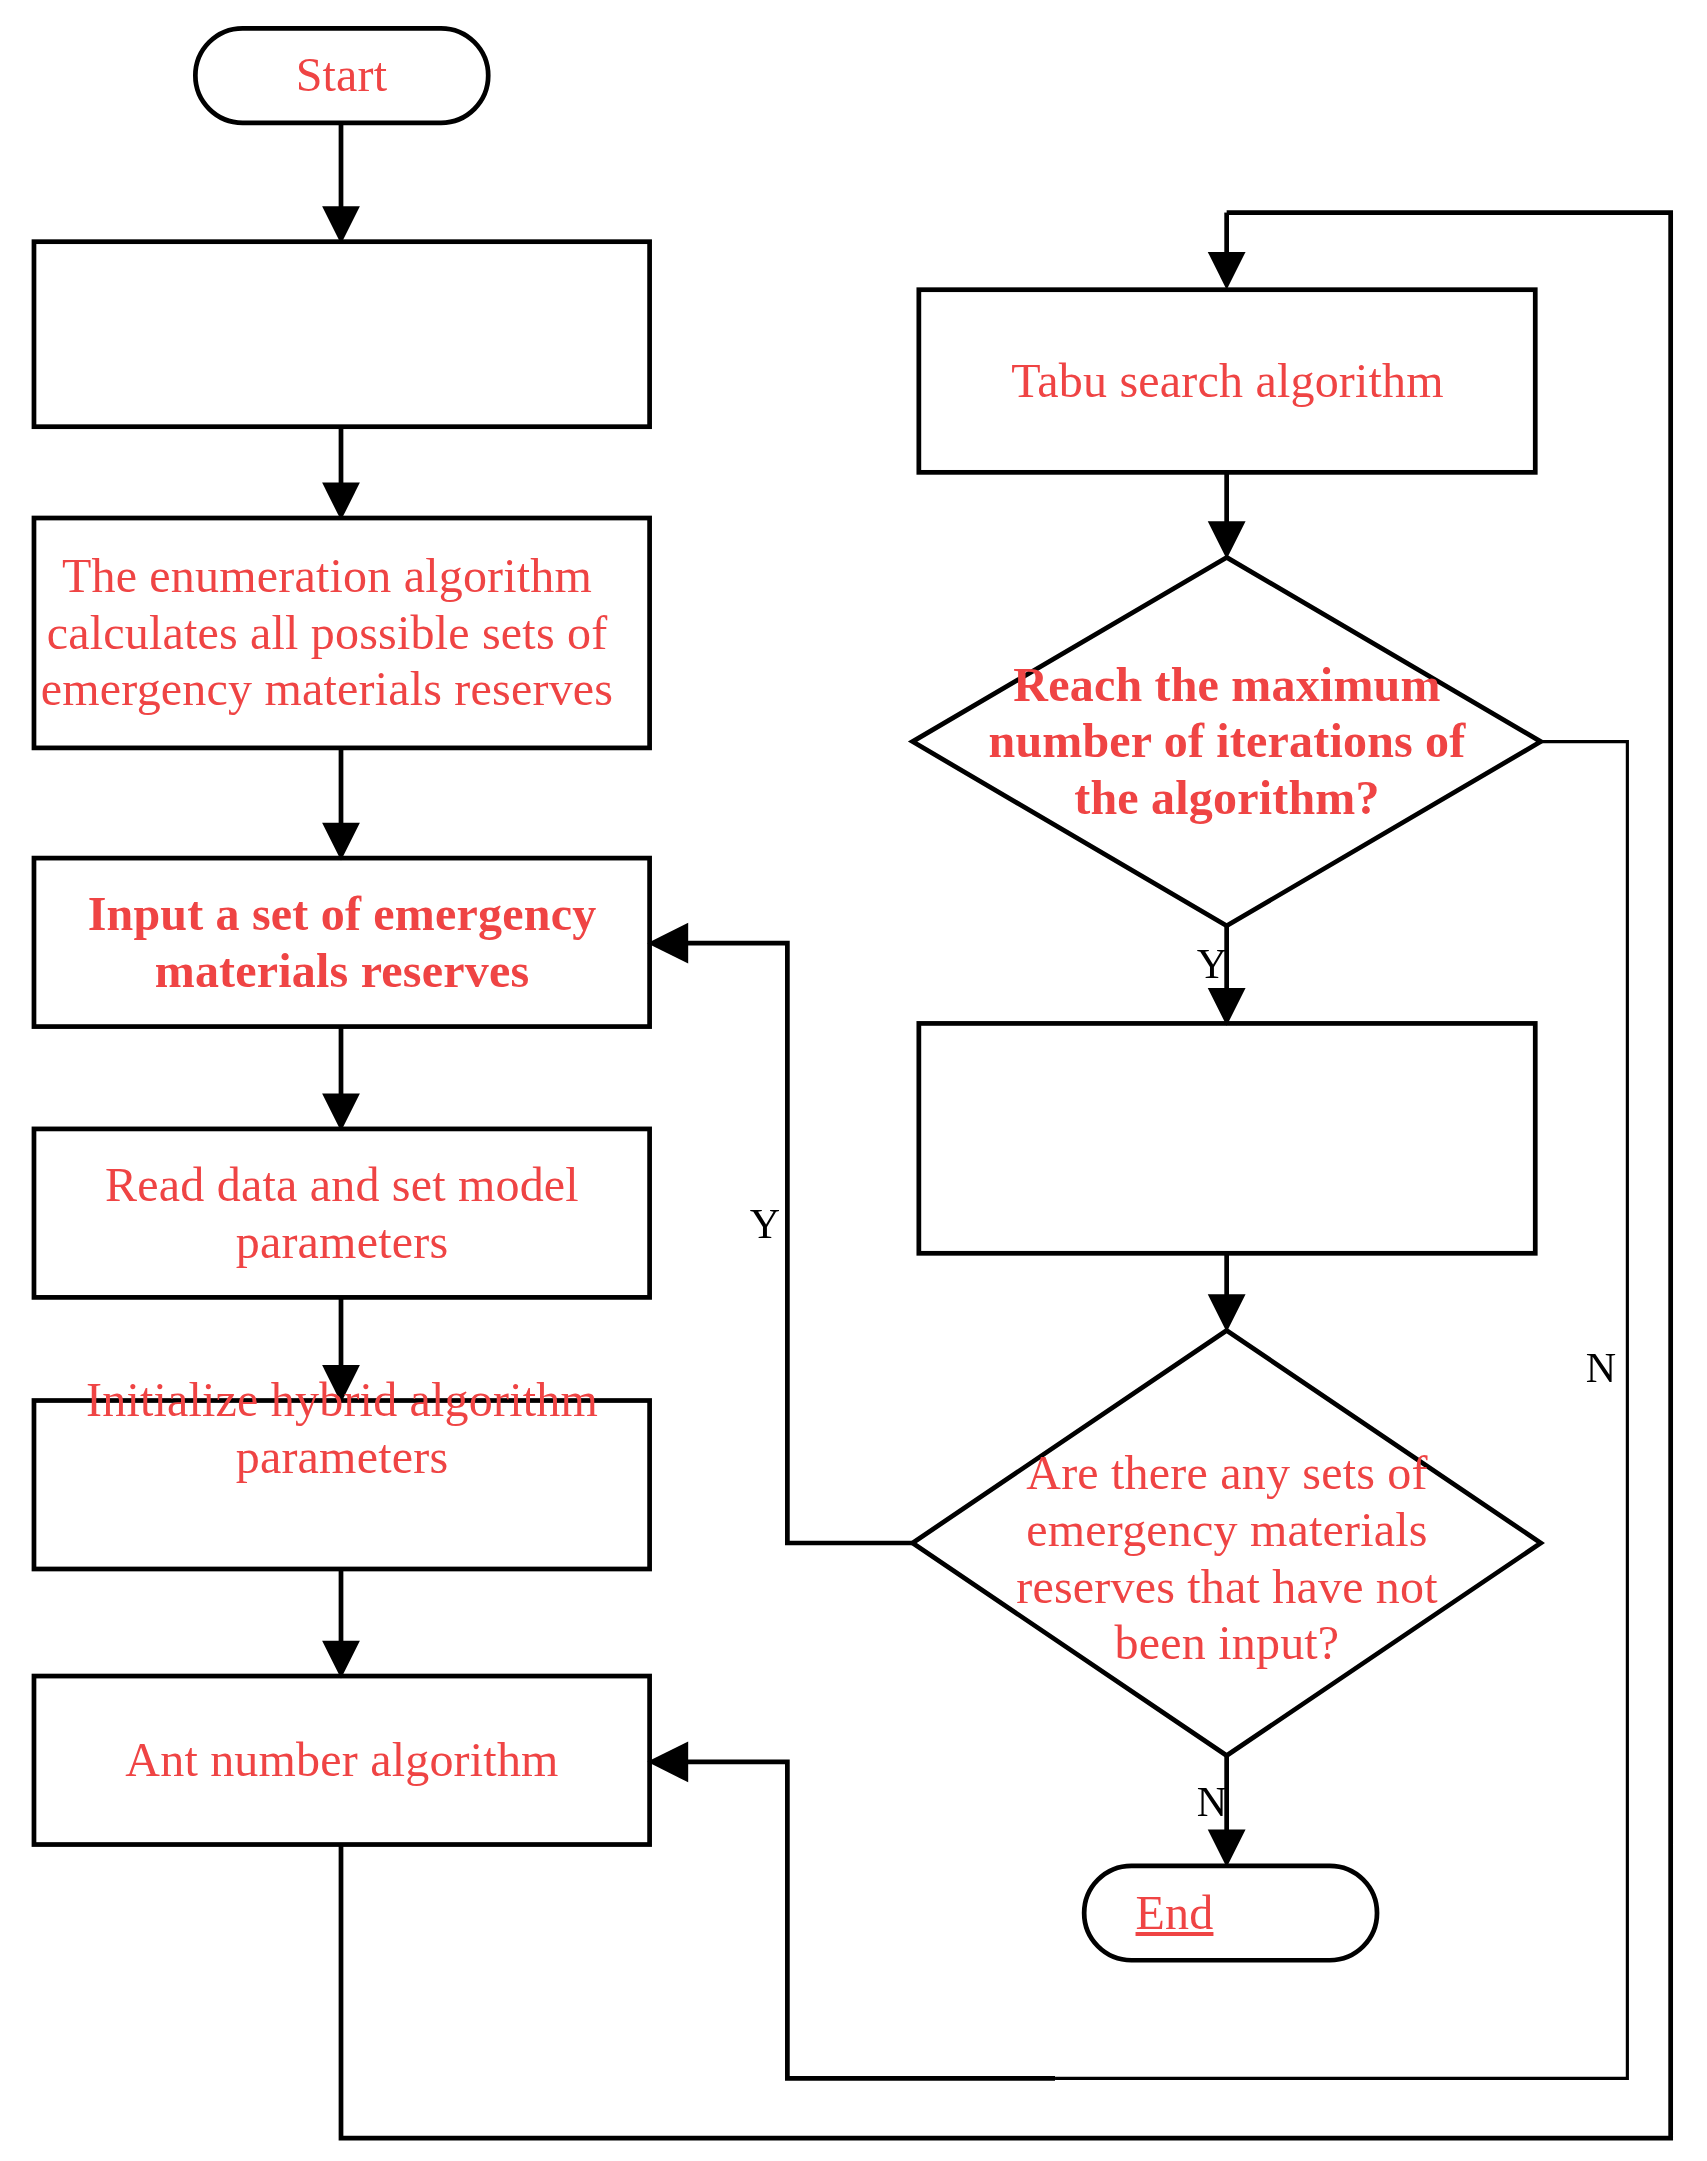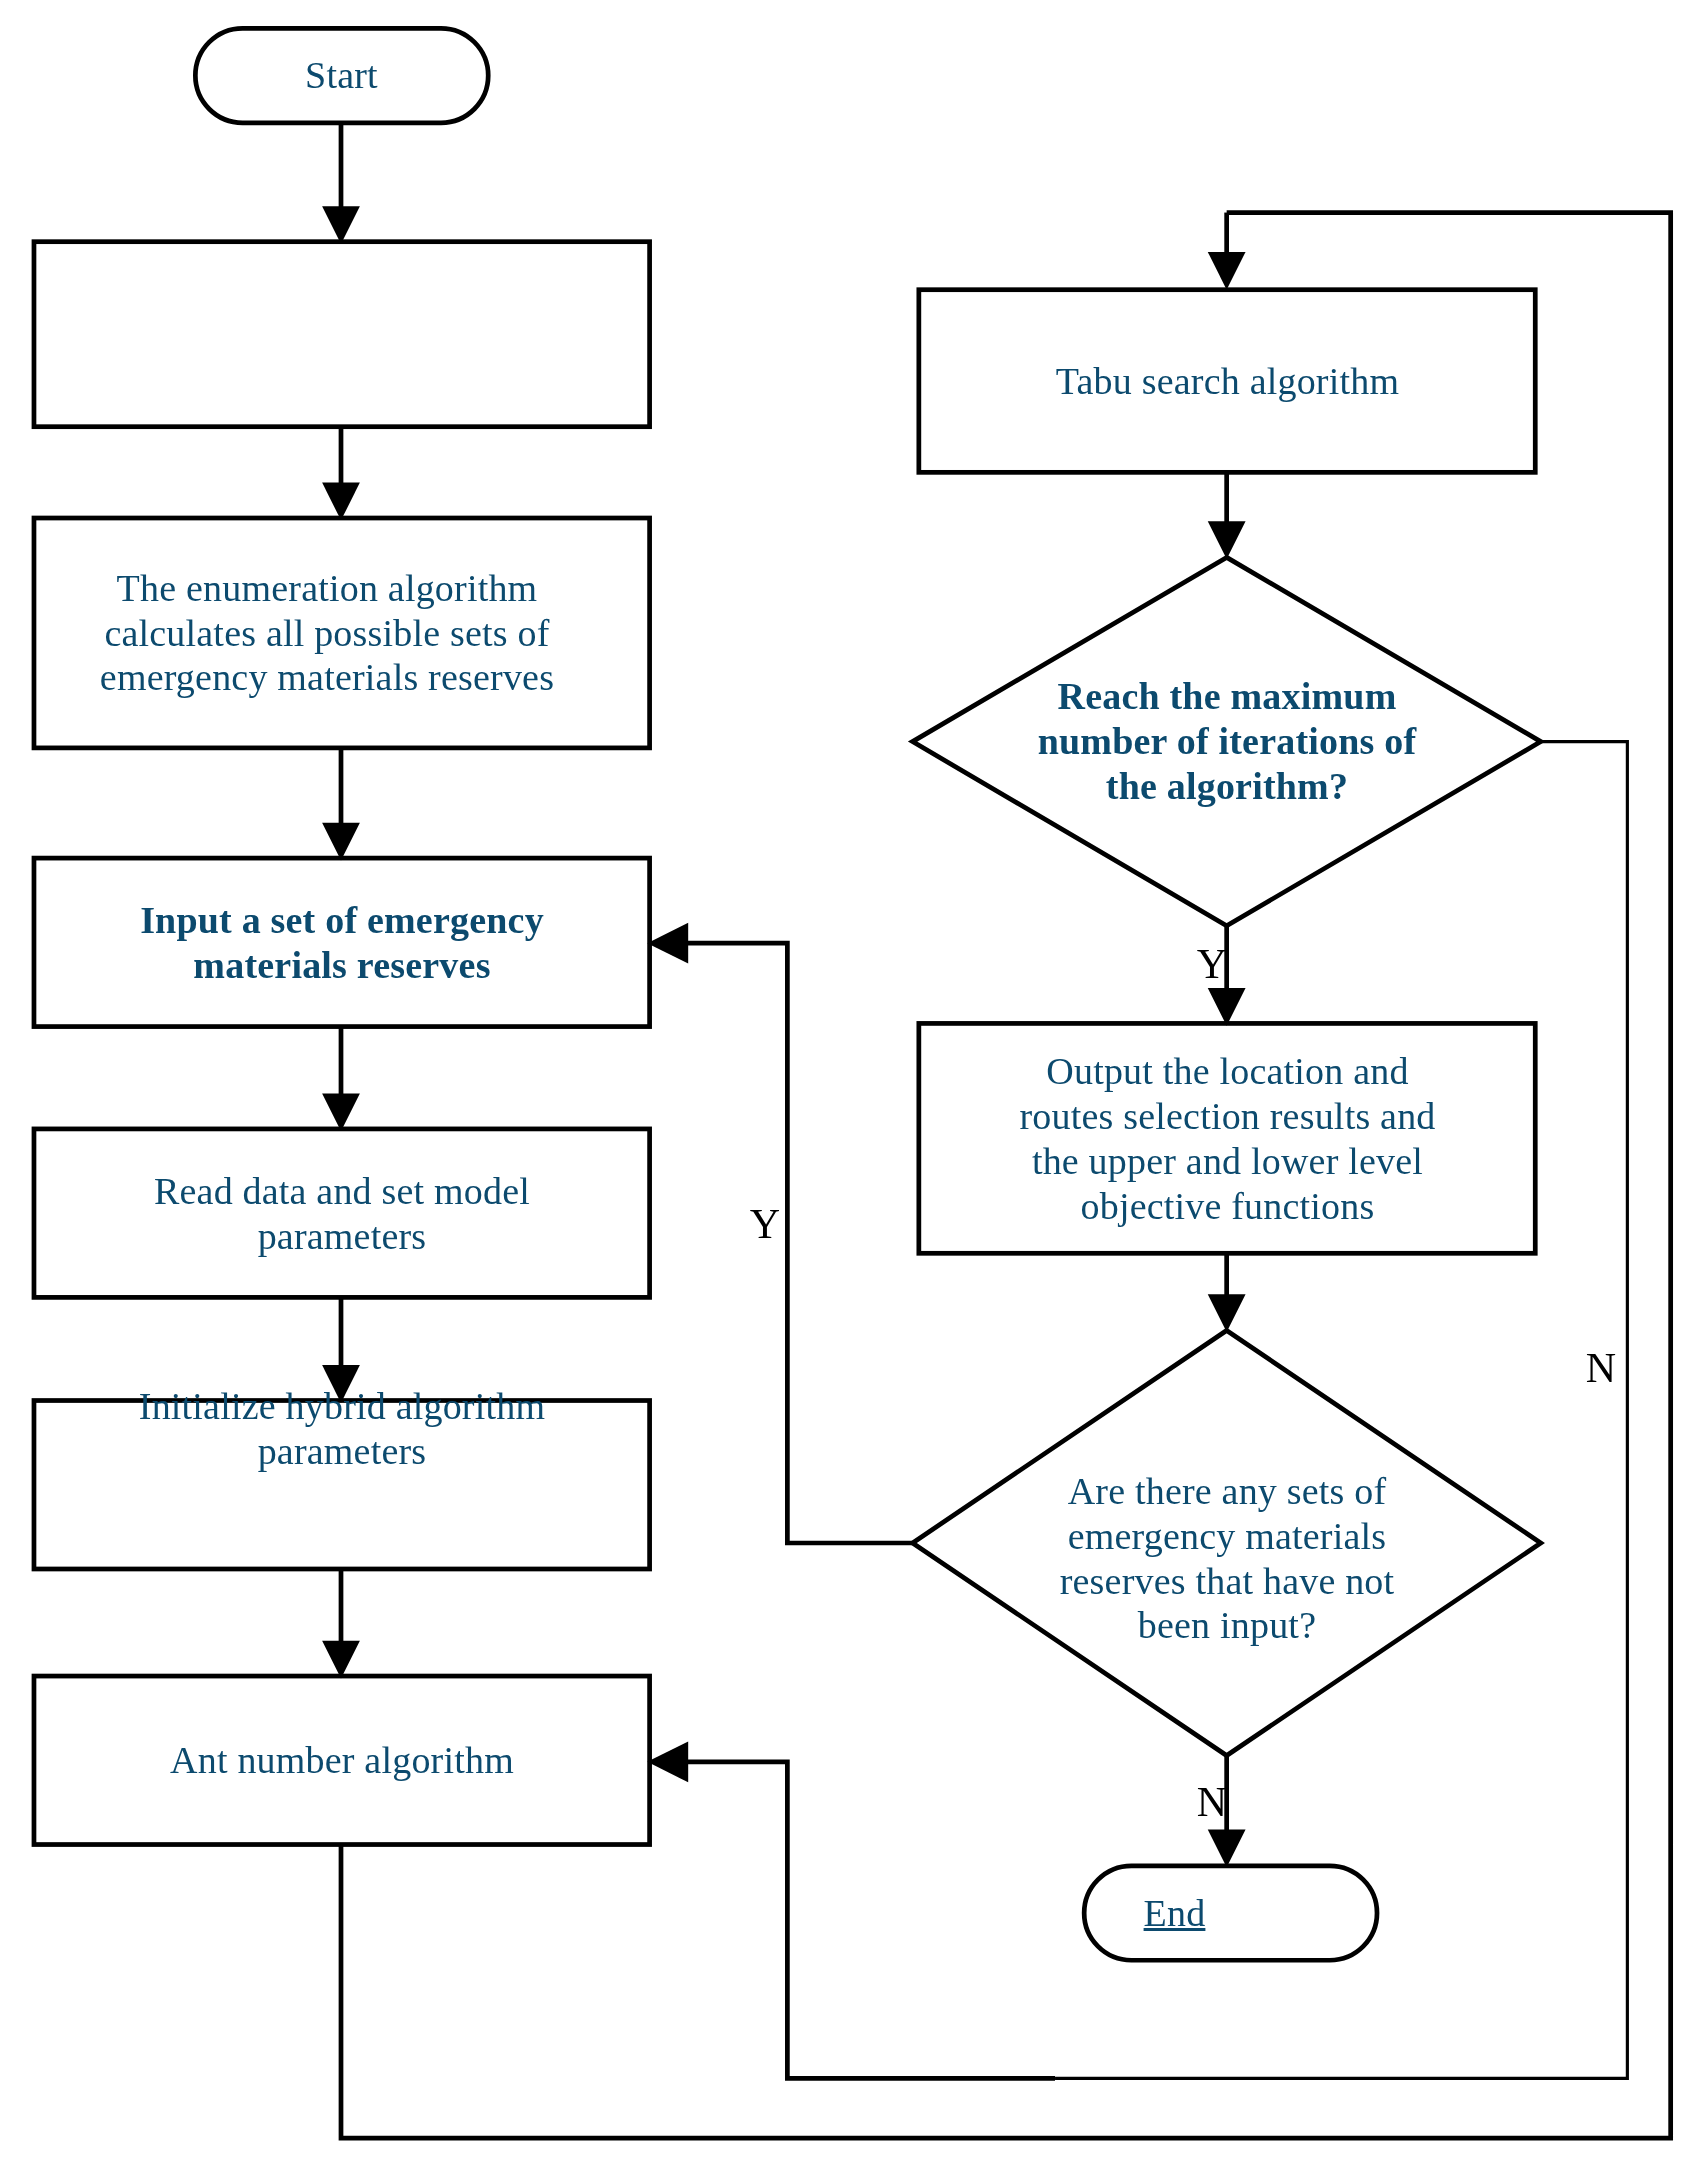--- a/index.html
+++ b/index.html
@@ -45,23 +45,23 @@
   .arrowhead {
     fill: #000000;
     stroke: none;
   }
   .node-label {
     position: absolute;
     display: flex;
     align-items: center;
     justify-content: center;
     text-align: center;
-    color: #0c4a6e;
+    color: #ef4444;
     font-family: "Liberation Serif", "DejaVu Serif", serif;
-    font-size: 38px;
+    font-size: 48px;
     line-height: 1.18;
     letter-spacing: 0.2px;
     pointer-events: none;
     white-space: pre-line;
   }
   .edge-label {
     position: absolute;
     color: #000000;
     font-family: "Liberation Serif", "DejaVu Serif", serif;
     font-size: 42px;
@@ -162,24 +162,20 @@
 parameters</div>
 
   <div class="node-label" style="left:34px; top:1676px; width:616px; height:169px;">Ant number algorithm</div>
 
   <div class="node-label" style="left:919px; top:290px; width:617px; height:183px;">Tabu search algorithm</div>
 
   <div class="node-label" style="left:961px; top:661px; width:532px; height:161px;font-weight:bold;">Reach the maximum
 number of iterations of
 the algorithm?</div>
 
-  <div class="node-label" style="left:919px; top:1024px; width:617px; height:230px;">Output the location and
-routes selection results and
-the upper and lower level
-objective functions</div>
 
   <div class="node-label" style="left:965px; top:1453px; width:524px; height:211px;">Are there any sets of
 emergency materials
 reserves that have not
 been input?</div>
 
   <div class="node-label" style="left:1028px; top:1866px; width:293px; height:94px;text-decoration:underline;">End</div>
 
   <div class="edge-label" style="left:1183px; top:943px; width:44px; text-align:right;">Y</div>
 

